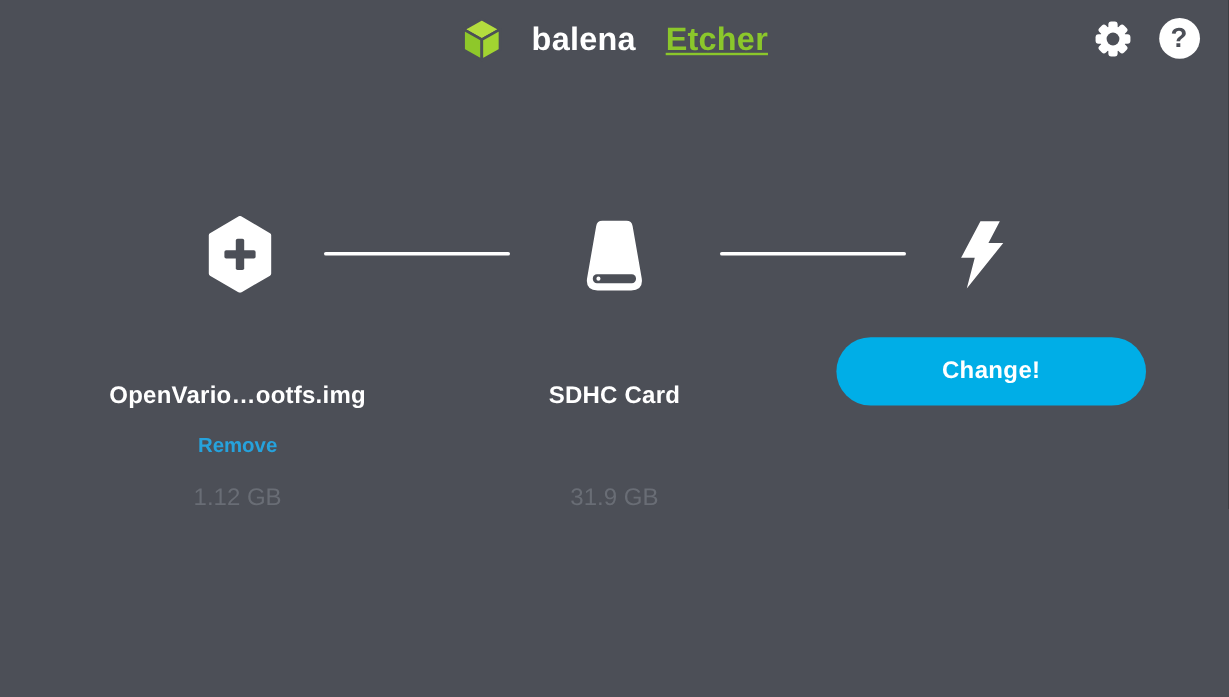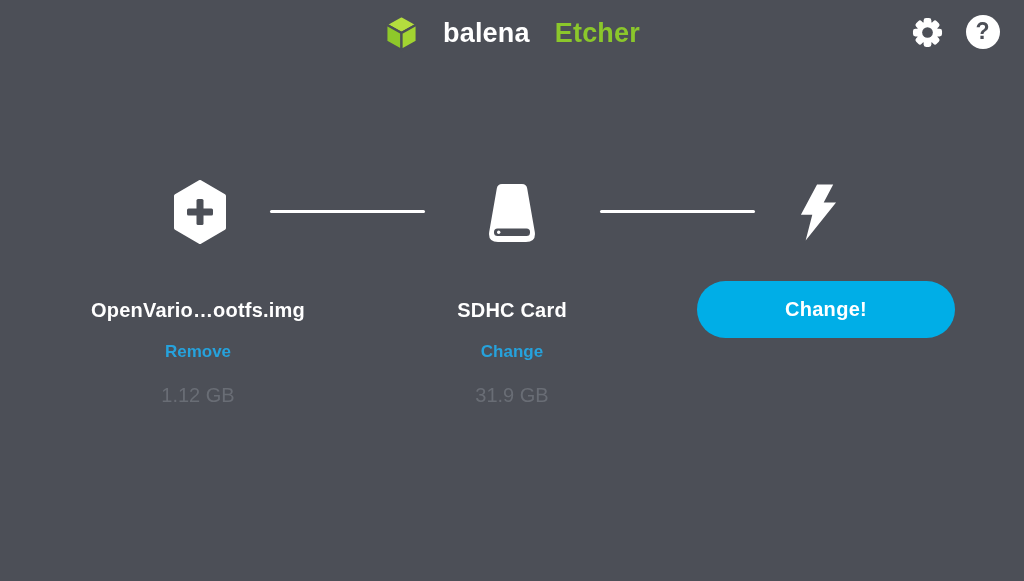--- a/index.html
+++ b/index.html
@@ -15,21 +15,21 @@
   .header{
     position:absolute;top:0;left:0;right:0;height:64px;
   }
   .logo{
     position:absolute;top:14px;left:0;right:0;
     display:flex;justify-content:center;align-items:center;gap:24px;
     pointer-events:none;
   }
   .brand-text{font-size:27px;font-weight:700;letter-spacing:0.2px;line-height:1;}
   .brand-first{color:#ffffff;}
-  .brand-second{color:#8bc72b;margin-left:1px;}
+  .brand-second{color:#8bc72b;margin-left:1px;text-decoration:underline;}
   .icon-btn{
     position:absolute;
     background:none;border:none;padding:0;margin:0;cursor:pointer;
     display:flex;align-items:center;justify-content:center;
   }
   .gear-btn{left:911px;top:16px;width:32px;height:32px;}
   .help-btn{left:965px;top:14px;width:35px;height:35px;}
   .help-circle{
     width:34px;height:34px;border-radius:50%;
     background:#ffffff;color:#4c4f57;
@@ -41,21 +41,21 @@
   .plus-hex{left:172px;top:180px;}
   .drive{left:486px;top:182px;}
   .bolt{left:799px;top:183px;}
   .connector{
     position:absolute;top:210px;height:3px;width:155px;
     background:#ffffff;border-radius:2px;
   }
   .connector-1{left:270px;}
   .connector-2{left:600px;}
   
-  .col{position:absolute;width:320px;text-align:center;}
+  .col{position:absolute;width:320px;text-align:center;margin-top:20px;}
   .col-1{left:38px;}
   .col-2{left:352px;}
   .step-label{
     top:299px;
     color:#ffffff;font-size:20px;font-weight:700;letter-spacing:0.2px;
   }
   .step-link{
     top:342px;
     color:#26a2dc;font-size:17px;font-weight:700;
     cursor:pointer;
@@ -132,18 +132,17 @@
     <svg viewBox="0 0 40 60" width="38" height="58">
       <path d="M19,1 L36,1 L26,20 L39,20 L7,60 L14,33 L2,33 Z" fill="#ffffff"></path>
     </svg>
   </div>
 
   <div class="col col-1 step-label">OpenVario…ootfs.img</div>
   <div class="col col-1 step-link">Remove</div>
   <div class="col col-1 step-size">1.12 GB</div>
 
   <div class="col col-2 step-label">SDHC Card</div>
-  <div class="col col-2 step-link">Change</div>
   <div class="col col-2 step-size">31.9 GB</div>
 
   <button class="flash-btn">Change!</button>
 
 </div>
 
 </body></html>

